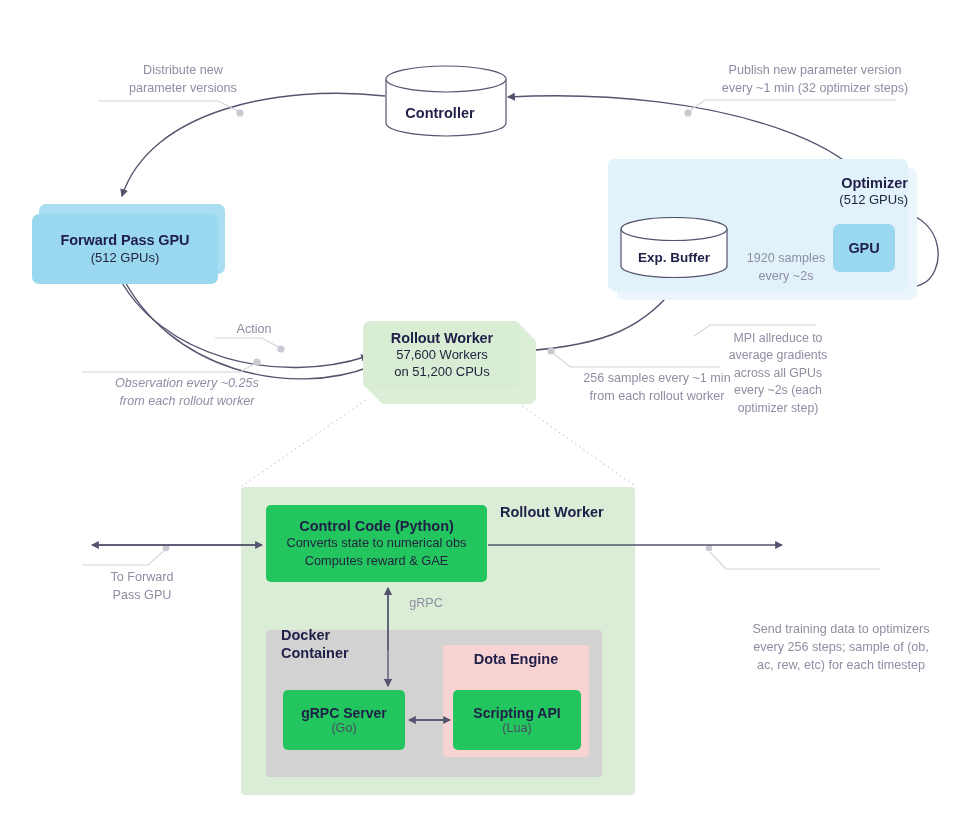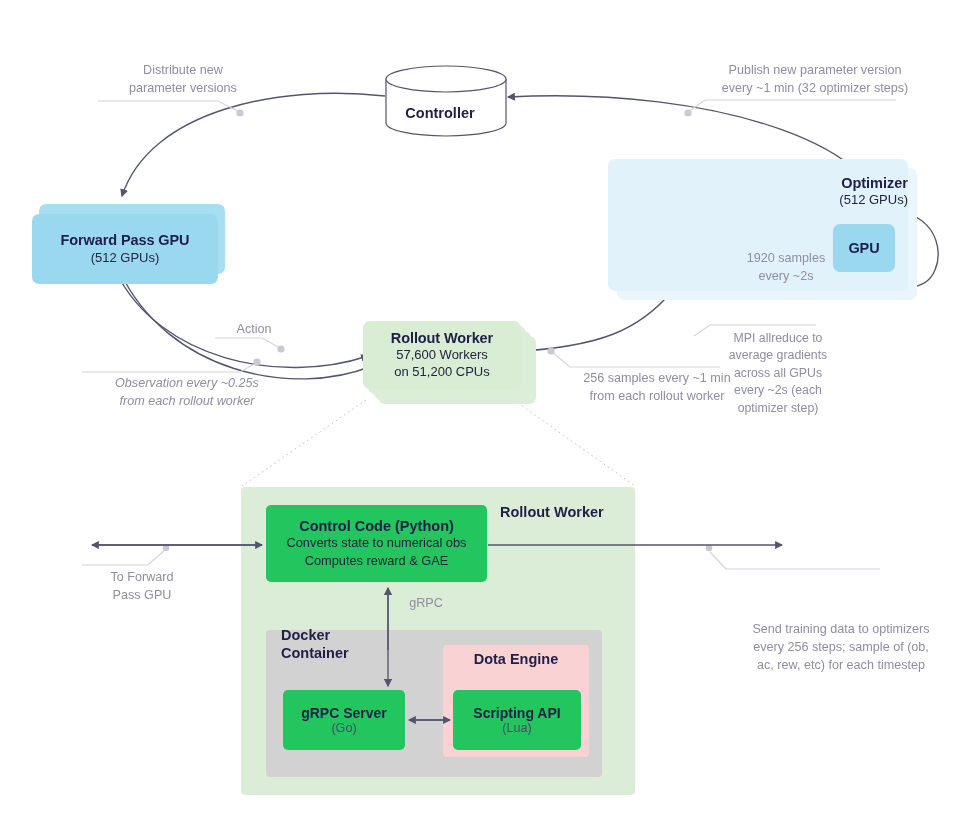--- a/index.html
+++ b/index.html
@@ -221,20 +221,27 @@
     <div class="t2">(512 GPUs)</div>
   </div>
 
   <div class="panel-lightblue-shadow" style="left:617px; top:168px; width:300px; height:132px;"></div>
   <div class="panel-lightblue" style="left:608px; top:159px; width:300px; height:132px;"></div>
   <div class="panel-title" style="left:608px; top:175px; width:300px; text-align:right;">
     <div>Optimizer</div>
     <div style="font-weight:normal; font-size:13px; color:#24243f; margin-top:1px;">(512 GPUs)</div>
   </div>
 
+  <div class="cyl" style="left:620px; top:217px; width:108px; height:62px; z-index:22;">
+    <svg width="108" height="62" viewBox="0 0 108 62">
+      <path d="M 1,12 L 1,49 A 53,11.5 0 0 0 107,49 L 107,12" fill="#ffffff" stroke="#54546e" stroke-width="1.2"></path>
+      <ellipse cx="54" cy="12" rx="53" ry="11.5" fill="#ffffff" stroke="#54546e" stroke-width="1.2"></ellipse>
+    </svg>
+    <div class="cyl-label" style="top:33px; font-size:13.5px;">Exp. Buffer</div>
+  </div>
 
   <div class="node card-blue" style="left:833px; top:224px; width:62px; height:48px; z-index:22;">
     <div class="t1">GPU</div>
   </div>
 
   <div class="card-green-shadow" style="left:378px; top:336px; width:158px; height:68px;"></div>
   <div class="card-green-shadow" style="left:373px; top:331px; width:158px; height:68px;"></div>
   <div class="card-green-shadow" style="left:368px; top:326px; width:158px; height:68px;"></div>
   <div class="node card-green" style="left:363px; top:321px; width:158px; height:68px;">
     <div class="t1">Rollout Worker</div>

